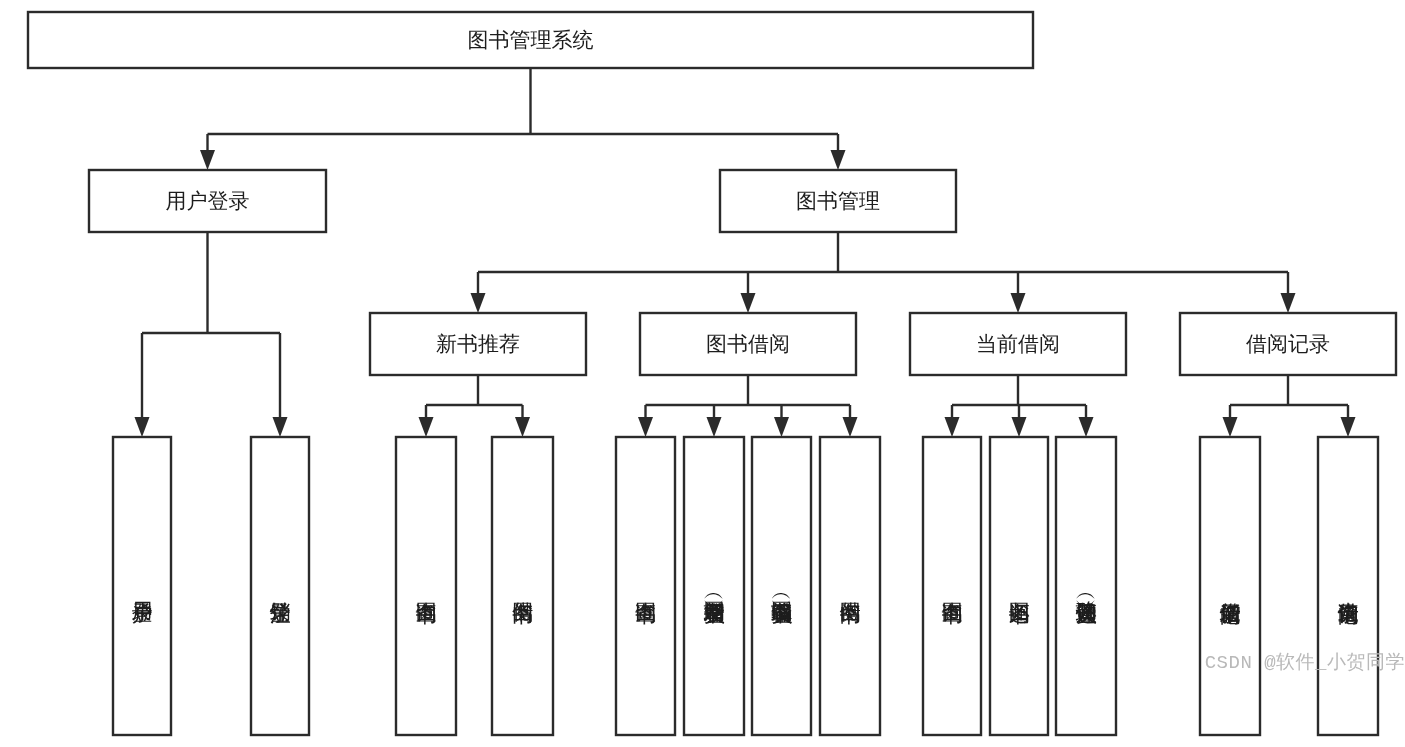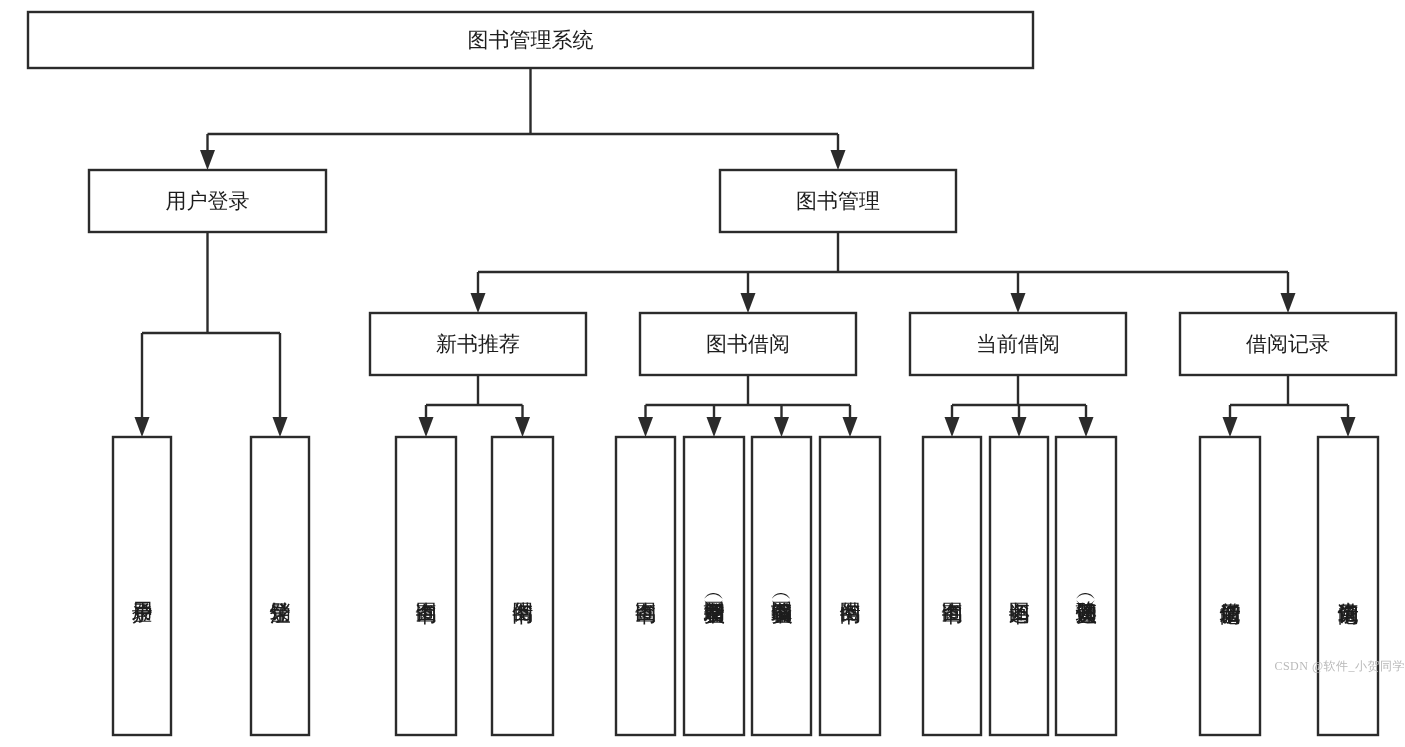--- a/index.html
+++ b/index.html
@@ -69,22 +69,22 @@
   }
   .vlabel-host {
     position: absolute;
     display: block;
     pointer-events: none;
   }
   .watermark {
     position: absolute;
     right: 8px;
     bottom: 4px;
-    font-family: Liberation Serif, serif;
-    font-size: 12px;
+    font-family: Liberation Mono, monospace;
+    font-size: 19px;
     color: #b9b9b9;
     white-space: nowrap;
     letter-spacing: 0.5px;
   }
 </style>
 </head>
 <body>
 
 <div id="diagram-root">
   <svg class="diagram-canvas" viewBox="0 0 1405 747">

